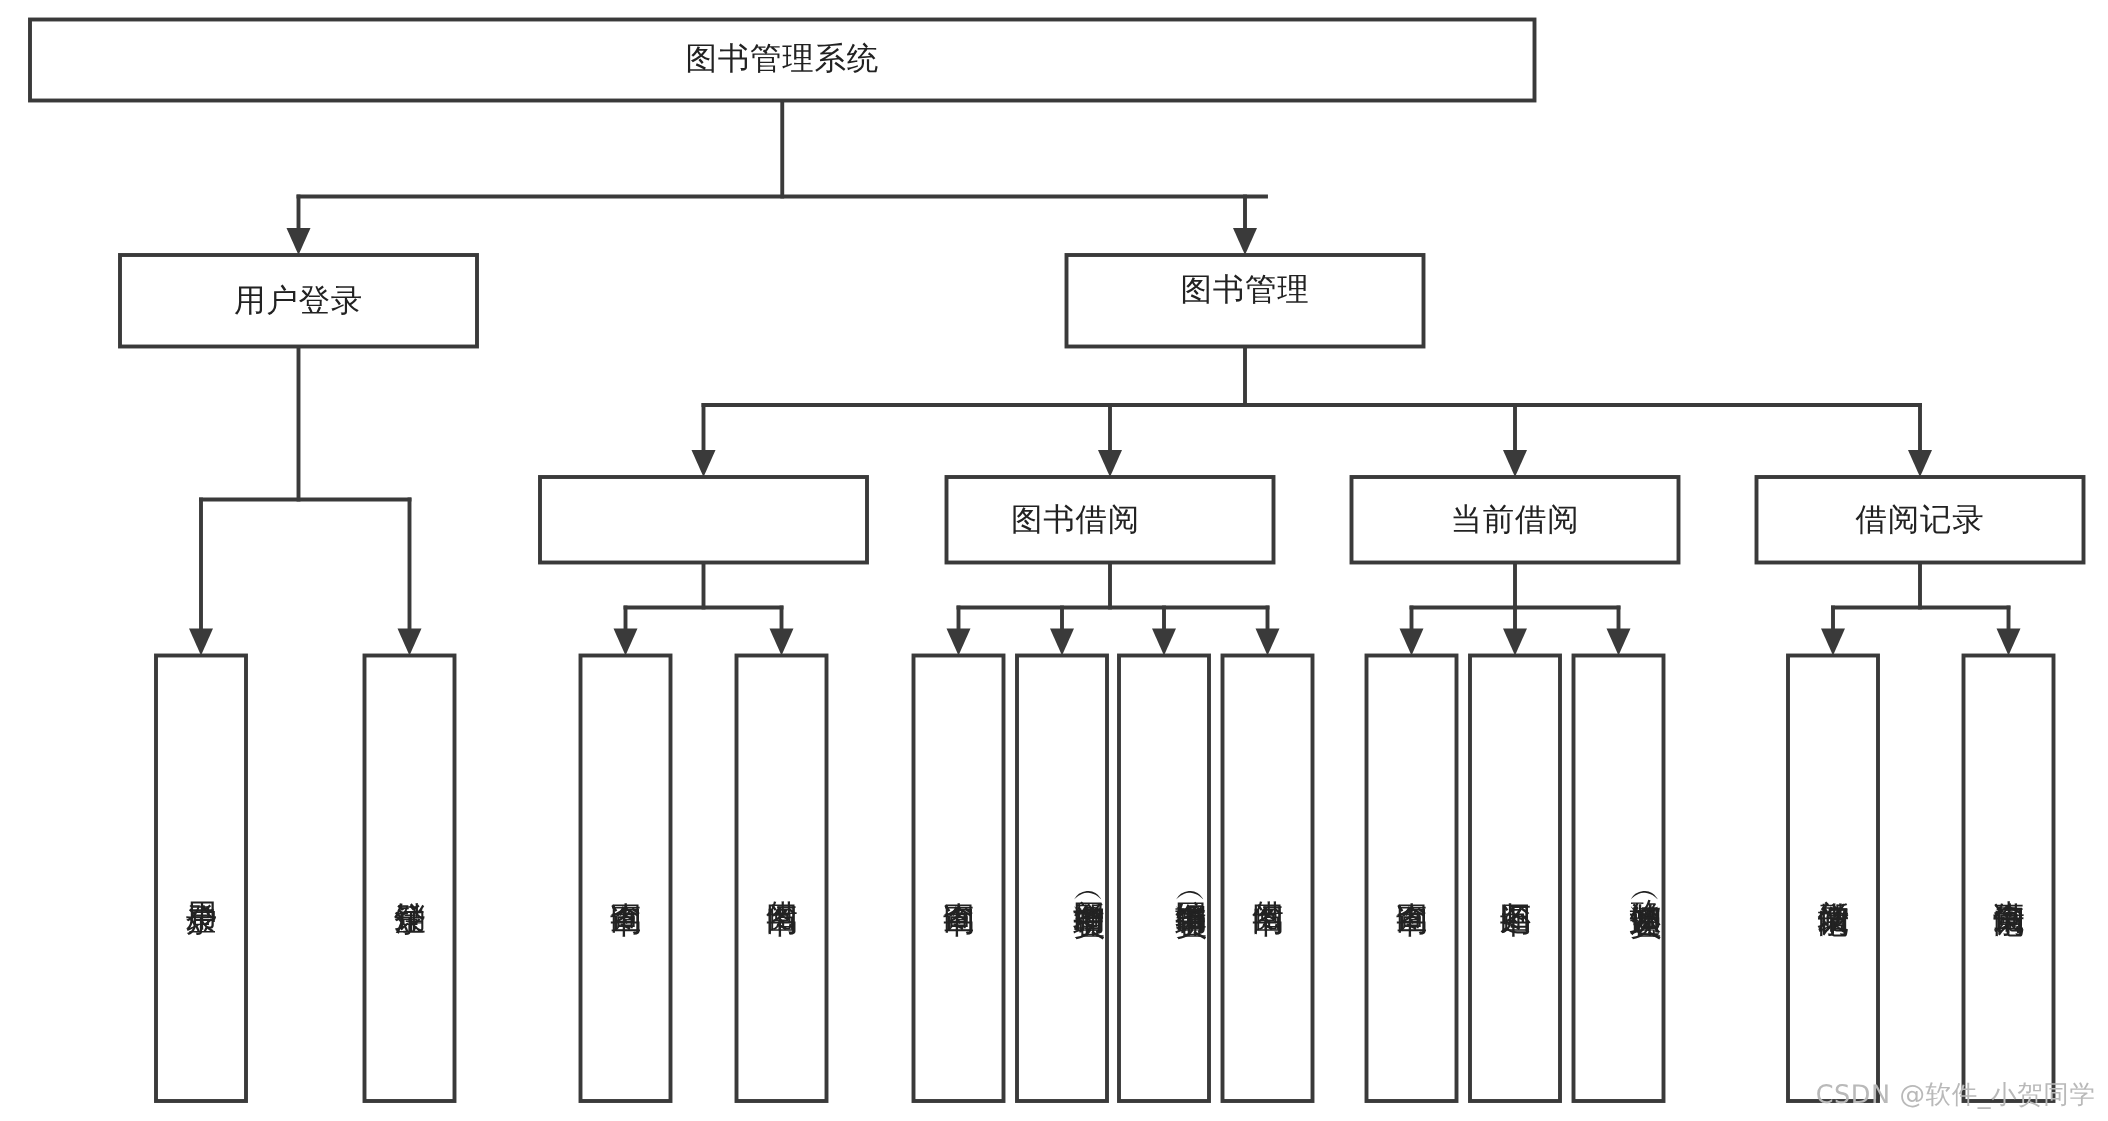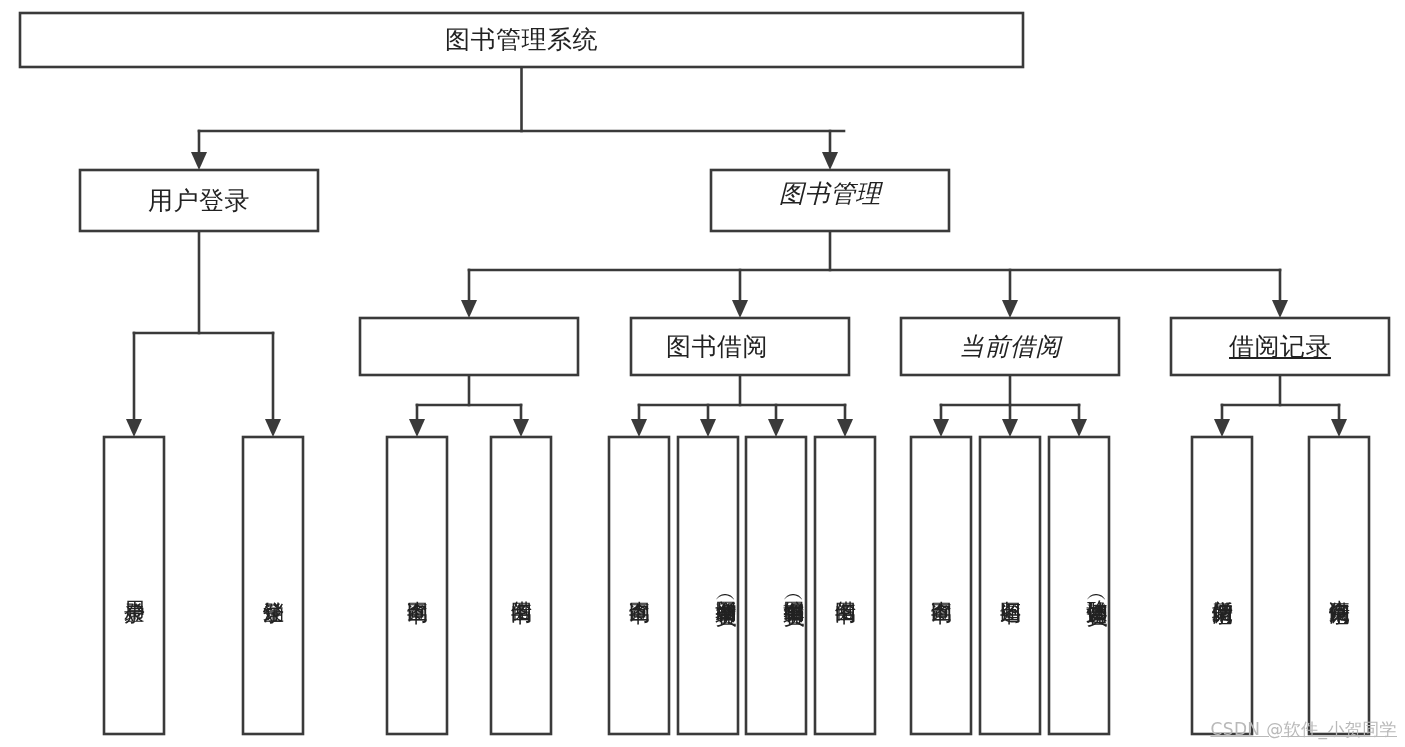--- a/index.html
+++ b/index.html
@@ -43,21 +43,21 @@
     stroke: none;
   }
   
   .node-label-h {
     position: absolute;
     display: flex;
     align-items: center;
     justify-content: center;
     text-align: center;
     color: #222222;
-    font-size: 25px;
+    font-size: 21px;
     line-height: 1.2;
     letter-spacing: 0.5px;
     white-space: nowrap;
     pointer-events: none;
   }
   
   .node-label-v {
     position: absolute;
     display: flex;
     align-items: flex-start;
@@ -75,21 +75,20 @@
   }
   .watermark {
     position: absolute;
     right: 8px;
     bottom: 6px;
     color: #b9b9b9;
     font-size: 17px;
     letter-spacing: 0.4px;
     white-space: nowrap;
     pointer-events: none;
-    text-decoration: underline;
   }
 </style>
 </head>
 <body>
 
 <div id="diagram-root">
 
   <svg id="diagram-svg" viewBox="0 0 1405 747" xmlns="http://www.w3.org/2000/svg">
     <defs>
       <marker id="arrow" viewBox="0 0 12 14" refX="6" refY="13.5" markerWidth="12" markerHeight="14" orient="auto-start-reverse" markerUnits="userSpaceOnUse">
@@ -196,28 +195,28 @@
     <rect class="node-box" x="1049" y="437" width="60" height="297"></rect>
 
     <rect class="node-box" x="1192" y="437" width="60" height="297"></rect>
     <rect class="node-box" x="1309" y="437" width="60" height="297"></rect>
   </svg>
 
   <div class="node-label-h" style="left:20px; top:13px; width:1003px; height:54px;">图书管理系统</div>
 
   <div class="node-label-h" style="left:80px; top:170px; width:238px; height:61px;">用户登录</div>
 
-  <div class="node-label-h" style="left:711px; top:170px; width:238px; height:48px;font-style:italic;">图书管理</div>
+  <div class="node-label-h" style="left:711px; top:170px; width:238px; height:48px;">图书管理</div>
 
 
   <div class="node-label-h" style="left:631px; top:318px; width:172px; height:57px;">图书借阅</div>
 
-  <div class="node-label-h" style="left:901px; top:318px; width:218px; height:57px;font-style:italic;">当前借阅</div>
-
-  <div class="node-label-h" style="left:1171px; top:318px; width:218px; height:57px;text-decoration:underline;">借阅记录</div>
+  <div class="node-label-h" style="left:901px; top:318px; width:218px; height:57px;">当前借阅</div>
+
+  <div class="node-label-h" style="left:1171px; top:318px; width:218px; height:57px;">借阅记录</div>
 
   <div class="node-label-v center-v" style="left:104px; top:437px; width:60px; height:297px;">用户登录</div>
   <div class="node-label-v center-v" style="left:243px; top:437px; width:60px; height:297px;">注销登录</div>
 
   <div class="node-label-v center-v" style="left:387px; top:437px; width:60px; height:297px;">查询图书</div>
   <div class="node-label-v center-v" style="left:491px; top:437px; width:60px; height:297px;">借阅图书</div>
 
   <div class="node-label-v center-v" style="left:609px; top:437px; width:60px; height:297px;">查询图书</div>
   <div class="node-label-v" style="left:678px; top:441px; width:60px; height:293px;">新增图书（管理员）</div>
   <div class="node-label-v" style="left:746px; top:441px; width:60px; height:293px;">编辑图书（管理员）</div>

